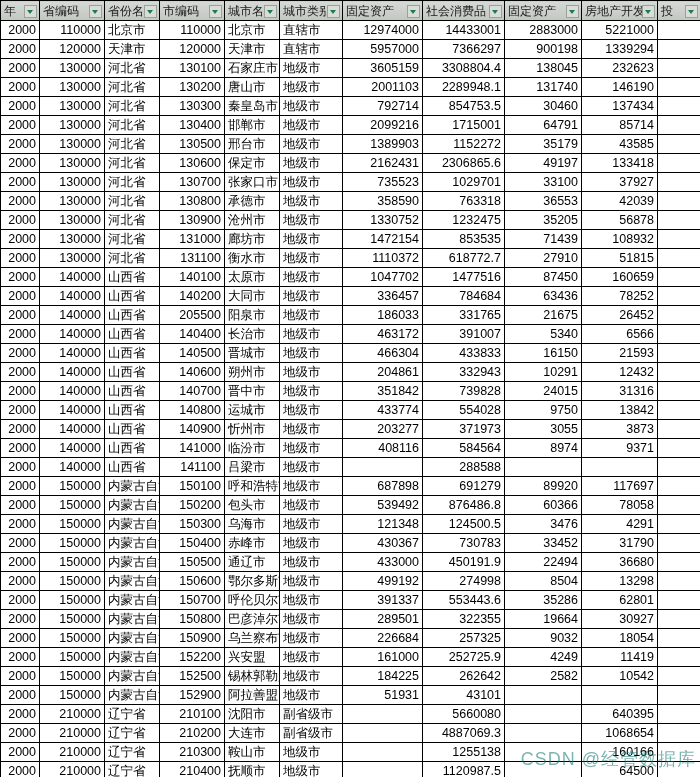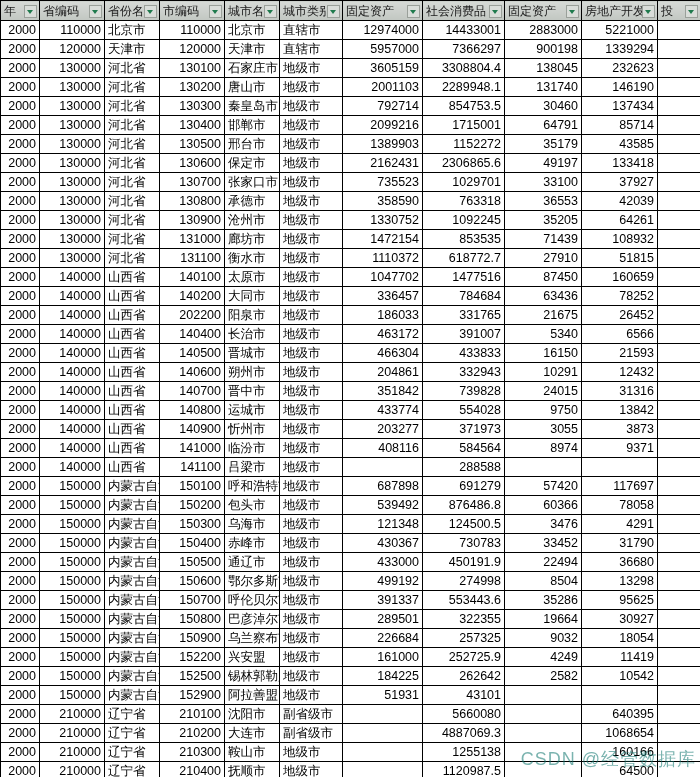--- a/index.html
+++ b/index.html
@@ -275,23 +275,23 @@
           <td class="num"></td>
         </tr>
         <tr>
           <td class="num">2000</td>
           <td class="num">130000</td>
           <td class="txt">河北省</td>
           <td class="num">130900</td>
           <td class="txt">沧州市</td>
           <td class="txt">地级市</td>
           <td class="num">1330752</td>
-          <td class="num">1092245</td>
+          <td class="num">1232475</td>
           <td class="num">35205</td>
-          <td class="num">64261</td>
+          <td class="num">56878</td>
           <td class="num"></td>
         </tr>
         <tr>
           <td class="num">2000</td>
           <td class="num">130000</td>
           <td class="txt">河北省</td>
           <td class="num">131000</td>
           <td class="txt">廊坊市</td>
           <td class="txt">地级市</td>
           <td class="num">1472154</td>
@@ -336,21 +336,21 @@
           <td class="num">336457</td>
           <td class="num">784684</td>
           <td class="num">63436</td>
           <td class="num">78252</td>
           <td class="num"></td>
         </tr>
         <tr>
           <td class="num">2000</td>
           <td class="num">140000</td>
           <td class="txt">山西省</td>
-          <td class="num">202200</td>
+          <td class="num">205500</td>
           <td class="txt">阳泉市</td>
           <td class="txt">地级市</td>
           <td class="num">186033</td>
           <td class="num">331765</td>
           <td class="num">21675</td>
           <td class="num">26452</td>
           <td class="num"></td>
         </tr>
         <tr>
           <td class="num">2000</td>
@@ -458,21 +458,21 @@
         </tr>
         <tr>
           <td class="num">2000</td>
           <td class="num">150000</td>
           <td class="txt">内蒙古自治区</td>
           <td class="num">150100</td>
           <td class="txt">呼和浩特市</td>
           <td class="txt">地级市</td>
           <td class="num">687898</td>
           <td class="num">691279</td>
-          <td class="num">57420</td>
+          <td class="num">89920</td>
           <td class="num">117697</td>
           <td class="num"></td>
         </tr>
         <tr>
           <td class="num">2000</td>
           <td class="num">150000</td>
           <td class="txt">内蒙古自治区</td>
           <td class="num">150200</td>
           <td class="txt">包头市</td>
           <td class="txt">地级市</td>
@@ -537,21 +537,21 @@
         <tr>
           <td class="num">2000</td>
           <td class="num">150000</td>
           <td class="txt">内蒙古自治区</td>
           <td class="num">150700</td>
           <td class="txt">呼伦贝尔市</td>
           <td class="txt">地级市</td>
           <td class="num">391337</td>
           <td class="num">553443.6</td>
           <td class="num">35286</td>
-          <td class="num">95625</td>
+          <td class="num">62801</td>
           <td class="num"></td>
         </tr>
         <tr>
           <td class="num">2000</td>
           <td class="num">150000</td>
           <td class="txt">内蒙古自治区</td>
           <td class="num">150800</td>
           <td class="txt">巴彦淖尔市</td>
           <td class="txt">地级市</td>
           <td class="num">289501</td>

